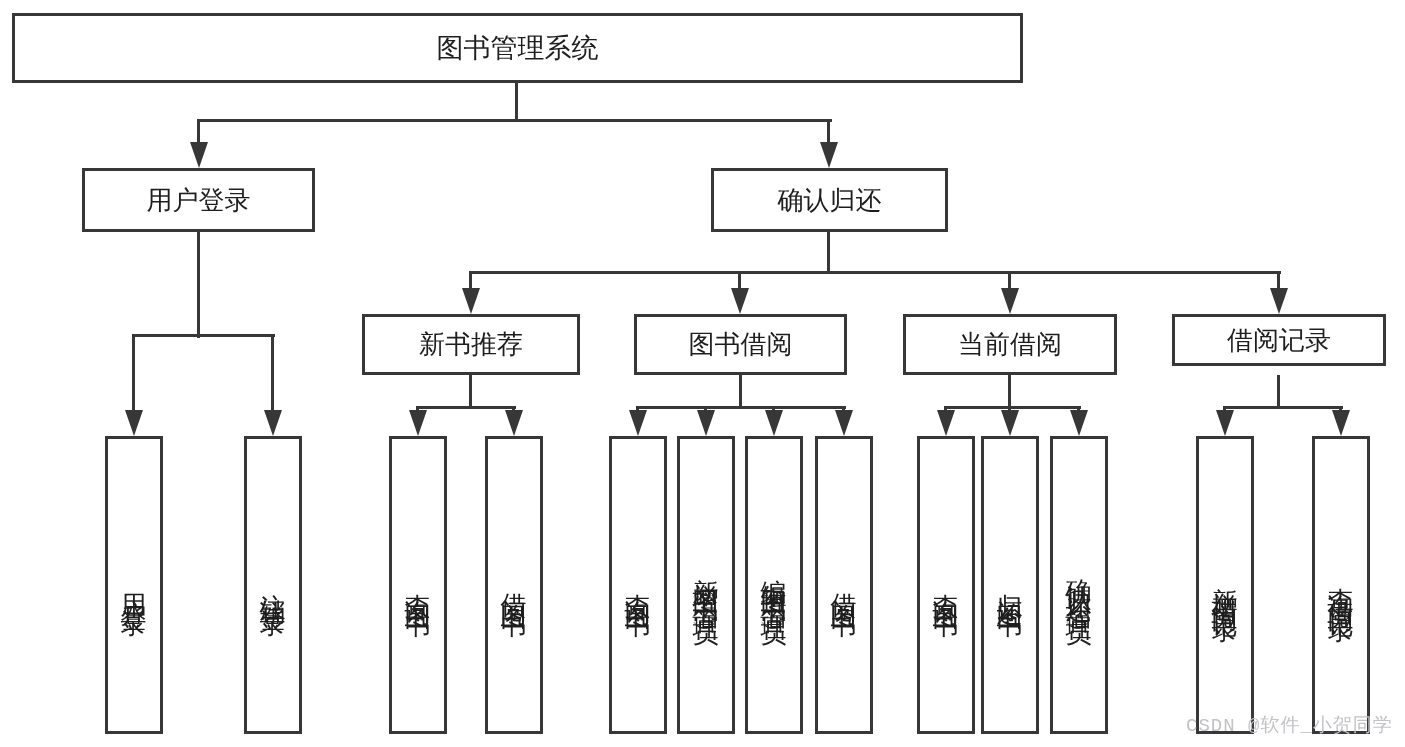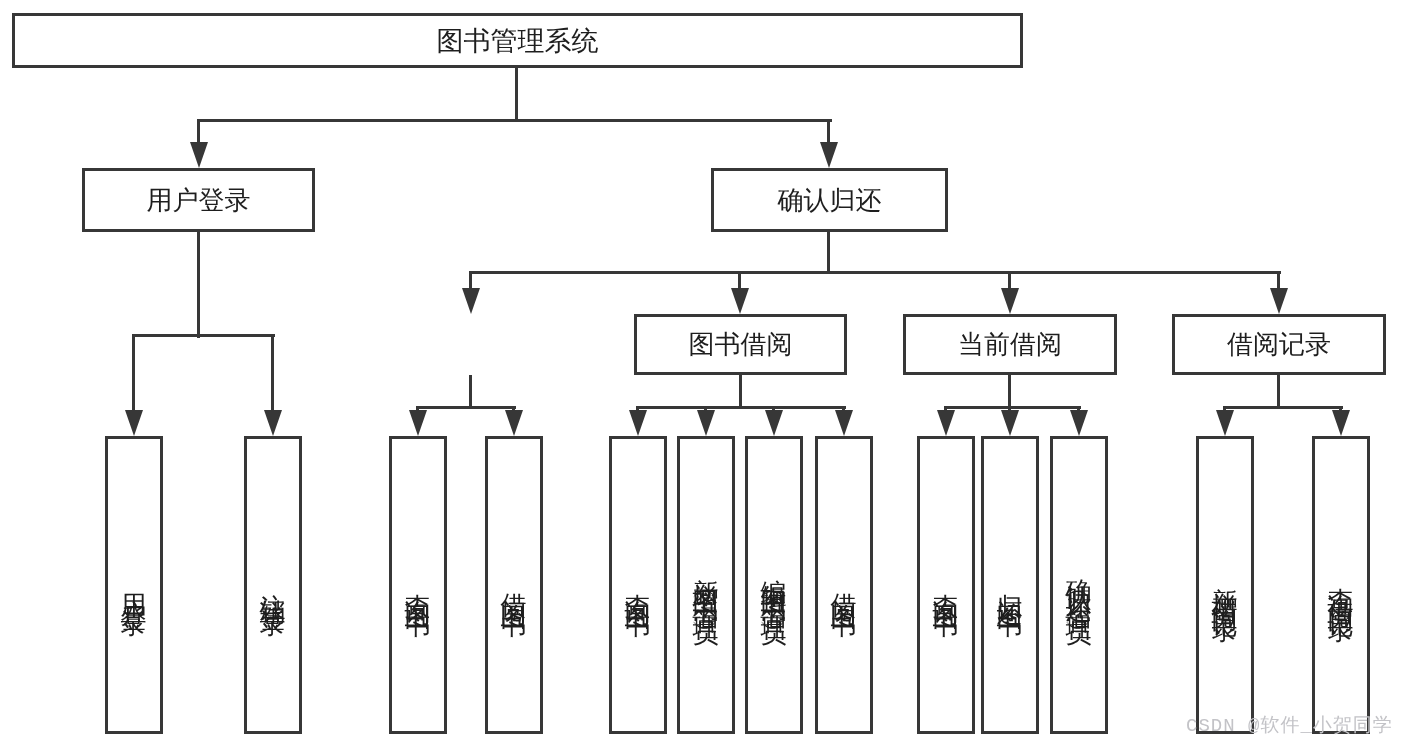--- a/index.html
+++ b/index.html
@@ -28,21 +28,21 @@
   .watermark{
     position:absolute;left:1186px;top:712px;z-index:10;white-space:nowrap;
     font-size:19px;color:var(--watermark,#c3c3c7);letter-spacing:1px;font-family:Liberation Mono, monospace;
   }
 </style>
 </head>
 <body>
 
 <div class="stage">
 
-  <div class="box t" style="left:12px;top:13px;width:1011px;height:55px">
+  <div class="box t" style="left:12px;top:13px;width:1011px;height:70px">
     <span class="label">图书管理系统</span>
   </div>
 
   <div class="line" style="left:515px;top:68px;width:3px;height:54px"></div>
   <div class="line" style="left:197px;top:119px;width:635px;height:3px"></div>
   <div class="line" style="left:197px;top:119px;width:3px;height:26px"></div>
   <div class="arrow" style="left:190px;top:142px"></div>
   <div class="line" style="left:827px;top:119px;width:3px;height:26px"></div>
   <div class="arrow" style="left:820px;top:142px"></div>
 
@@ -64,27 +64,30 @@
   <div class="line" style="left:469px;top:271px;width:812px;height:3px"></div>
   <div class="line" style="left:469px;top:271px;width:3px;height:21px"></div>
   <div class="arrow" style="left:462px;top:288px"></div>
   <div class="line" style="left:738px;top:271px;width:3px;height:21px"></div>
   <div class="arrow" style="left:731px;top:288px"></div>
   <div class="line" style="left:1008px;top:271px;width:3px;height:21px"></div>
   <div class="arrow" style="left:1001px;top:288px"></div>
   <div class="line" style="left:1277px;top:271px;width:3px;height:21px"></div>
   <div class="arrow" style="left:1270px;top:288px"></div>
 
+  <div class="box h" style="left:362px;top:314px;width:218px;height:61px">
+    <span class="label">新书推荐</span>
+  </div>
   <div class="box h" style="left:903px;top:314px;width:214px;height:61px">
     <span class="label">当前借阅</span>
   </div>
   <div class="box h" style="left:634px;top:314px;width:213px;height:61px">
     <span class="label">图书借阅</span>
   </div>
-  <div class="box h" style="left:1172px;top:314px;width:214px;height:61px">
+  <div class="box h" style="left:1172px;top:314px;width:214px;height:52px">
     <span class="label">借阅记录</span>
   </div>
 
   <div class="line" style="left:469px;top:375px;width:3px;height:34px"></div>
   <div class="line" style="left:416px;top:406px;width:100px;height:3px"></div>
   <div class="line" style="left:416px;top:406px;width:3px;height:7px"></div>
   <div class="arrow" style="left:409px;top:410px"></div>
   <div class="line" style="left:512px;top:406px;width:3px;height:7px"></div>
   <div class="arrow" style="left:505px;top:410px"></div>
 

